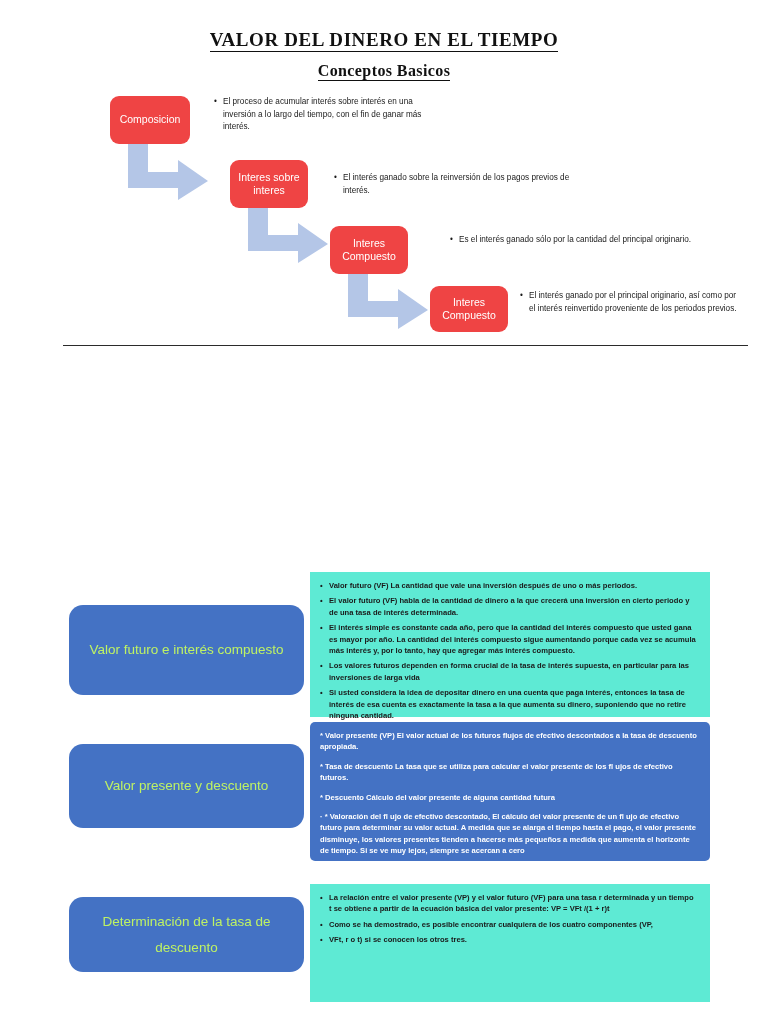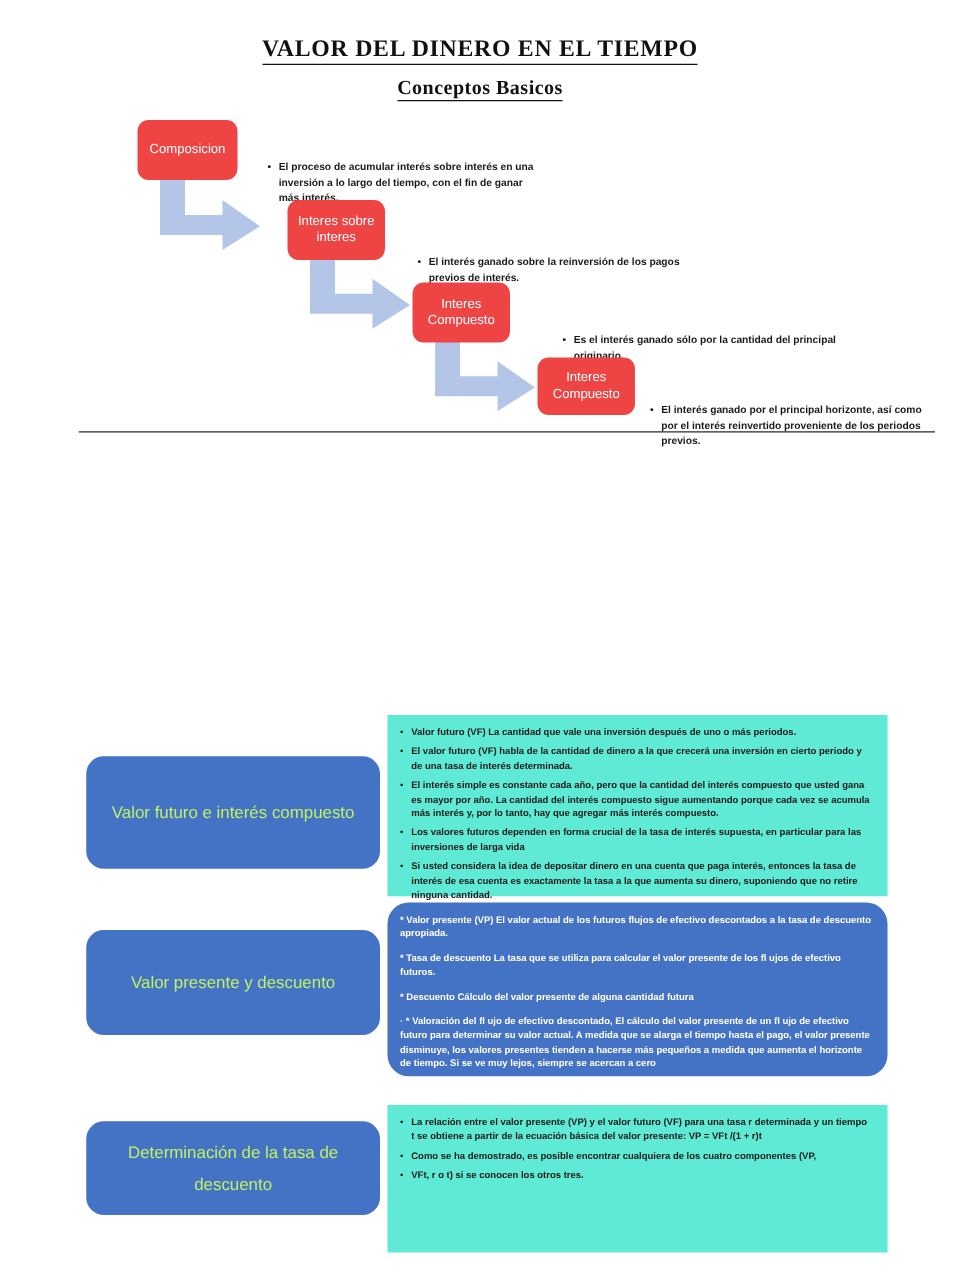--- a/index.html
+++ b/index.html
@@ -28,22 +28,21 @@
   .flow{position:absolute;left:0;top:0;width:768px;height:350px;}
   .node{
     position:absolute;background:#ef4444;border-radius:9px;
     color:#ffffff;display:flex;align-items:center;justify-content:center;
     text-align:center;line-height:1.25;font-size:10.5px;
     box-sizing:border-box;padding:3px 5px;
   }
   .arrow{position:absolute;}
   .bullets{
     position:absolute;font-size:8.2px;line-height:1.55;color:#1a1a1a;
-    font-weight:bold;
-    margin-top:32px;
+    font-weight:normal;
   }
   .bullets ul{margin:0;padding-left:10px;list-style:none;}
   .bullets li{position:relative;padding-left:1px;margin:0 0 1px 0;}
   .bullets li:before{
     content:"\2022";position:absolute;left:-8px;top:0;color:#1a1a1a;
   }
 
   .hrule{position:absolute;left:63px;top:345px;width:685px;height:0;
          border-top:1.4px solid #2b2b2b;}
 
@@ -53,21 +52,21 @@
     position:absolute;background:#4472C4;border-radius:14px;color:#bef264;
     display:flex;align-items:center;justify-content:center;text-align:center;
     font-size:13.5px;line-height:1.9;box-sizing:border-box;padding:6px 12px;
   }
   .panel-body{
     position:absolute;box-sizing:border-box;
     font-size:7.6px;line-height:1.5;font-weight:bold;
     padding:8px 12px 8px 10px;
   }
   .panel-body.light{background:#5eead4;color:#1a1a1a;}
-  .panel-body.blue{background:#4472C4;color:#ffffff;border-radius:17px;}
+  .panel-body.blue{background:#4472C4;color:#ffffff;border-radius:5px;}
   .panel-body ul{margin:0;padding:0;list-style:none;}
   .panel-body li{position:relative;padding-left:9px;margin:0 0 4px 0;}
   .panel-body.light li:before{content:"\2022";position:absolute;left:0;top:0;}
   .panel-body.blue li{padding-left:0;margin-bottom:8px;}
 </style>
 </head>
 <body>
 
 <div class="page">
 
@@ -107,21 +106,21 @@
     <div class="node" style="left:330px;top:226px;width:78px;height:48px;">Interes Compuesto</div>
     <div class="bullets" style="left:448px;top:234px;width:262px;">
       <ul>
         <li>Es el interés ganado sólo por la cantidad del  principal originario.</li>
       </ul>
     </div>
 
     <div class="node" style="left:430px;top:286px;width:78px;height:46px;">Interes Compuesto</div>
     <div class="bullets" style="left:518px;top:290px;width:222px;">
       <ul>
-        <li>El interés ganado por el principal horizonte, así como por el interés reinvertido proveniente de los periodos previos.</li>
+        <li>El interés ganado por el principal originario, así como por el interés reinvertido proveniente de los periodos previos.</li>
       </ul>
     </div>
   </div>
 
   <div class="hrule"></div>
 
   <div class="panel">
     <div class="panel-label" style="left:69px;top:605px;width:235px;height:90px;">Valor futuro e interés compuesto</div>
     <div class="panel-body light" style="left:310px;top:572px;width:400px;height:145px;">
       <ul>

